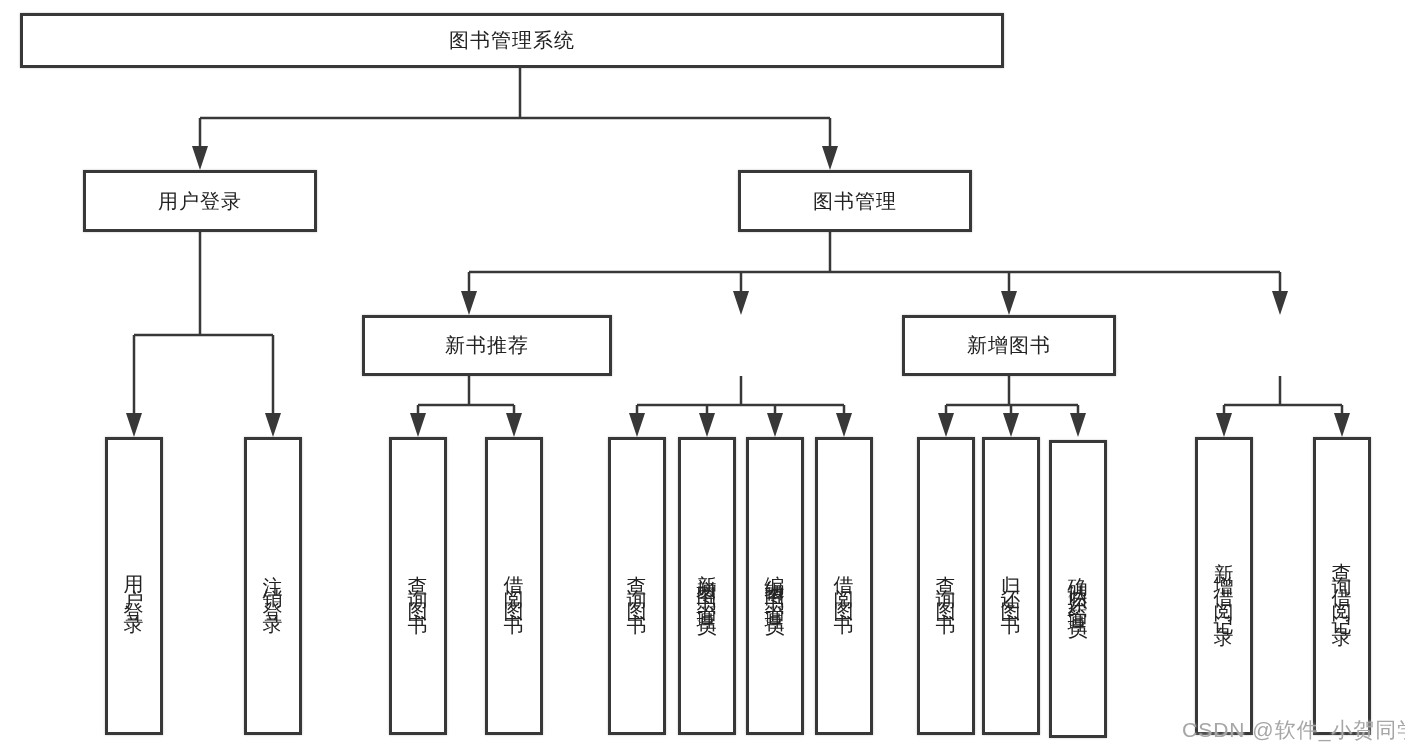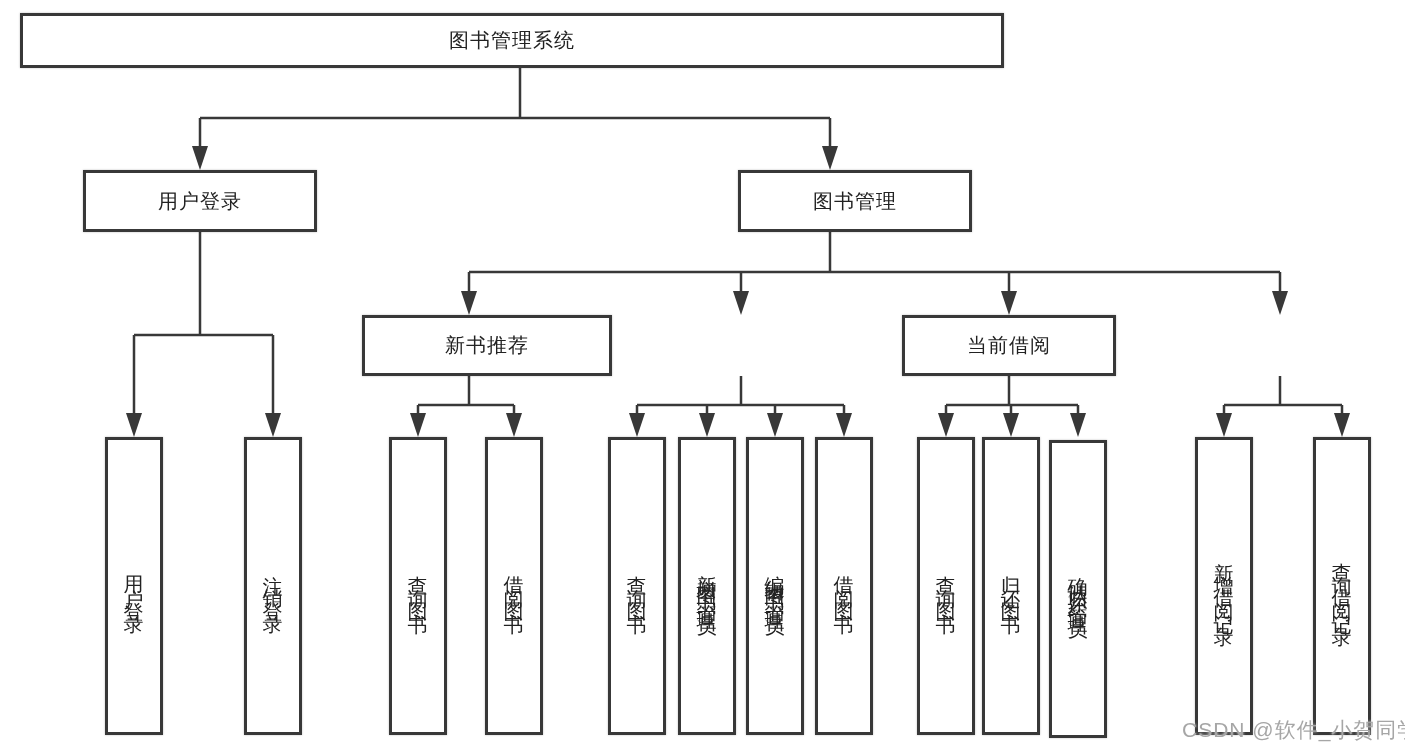--- a/index.html
+++ b/index.html
@@ -106,21 +106,21 @@
     <span>用户登录</span>
   </div>
   <div class="node h" style="left:713px; top:170px; width:234px; height:62px;margin-left:25px;">
     <span>图书管理</span>
   </div>
 
   <div class="node h" style="left:362px; top:315px; width:250px; height:61px;">
     <span>新书推荐</span>
   </div>
   <div class="node h" style="left:902px; top:315px; width:214px; height:61px;">
-    <span>当前借阅</span>
+    <span>新增图书</span>
   </div>
 
   <div class="node v" style="left:105px; top:437px; width:58px; height:298px;">
     <span>用户登录</span>
   </div>
   <div class="node v" style="left:244px; top:437px; width:58px; height:298px;">
     <span>注销登录</span>
   </div>
   <div class="node v" style="left:389px; top:437px; width:58px; height:298px;">
     <span>查询图书</span>

